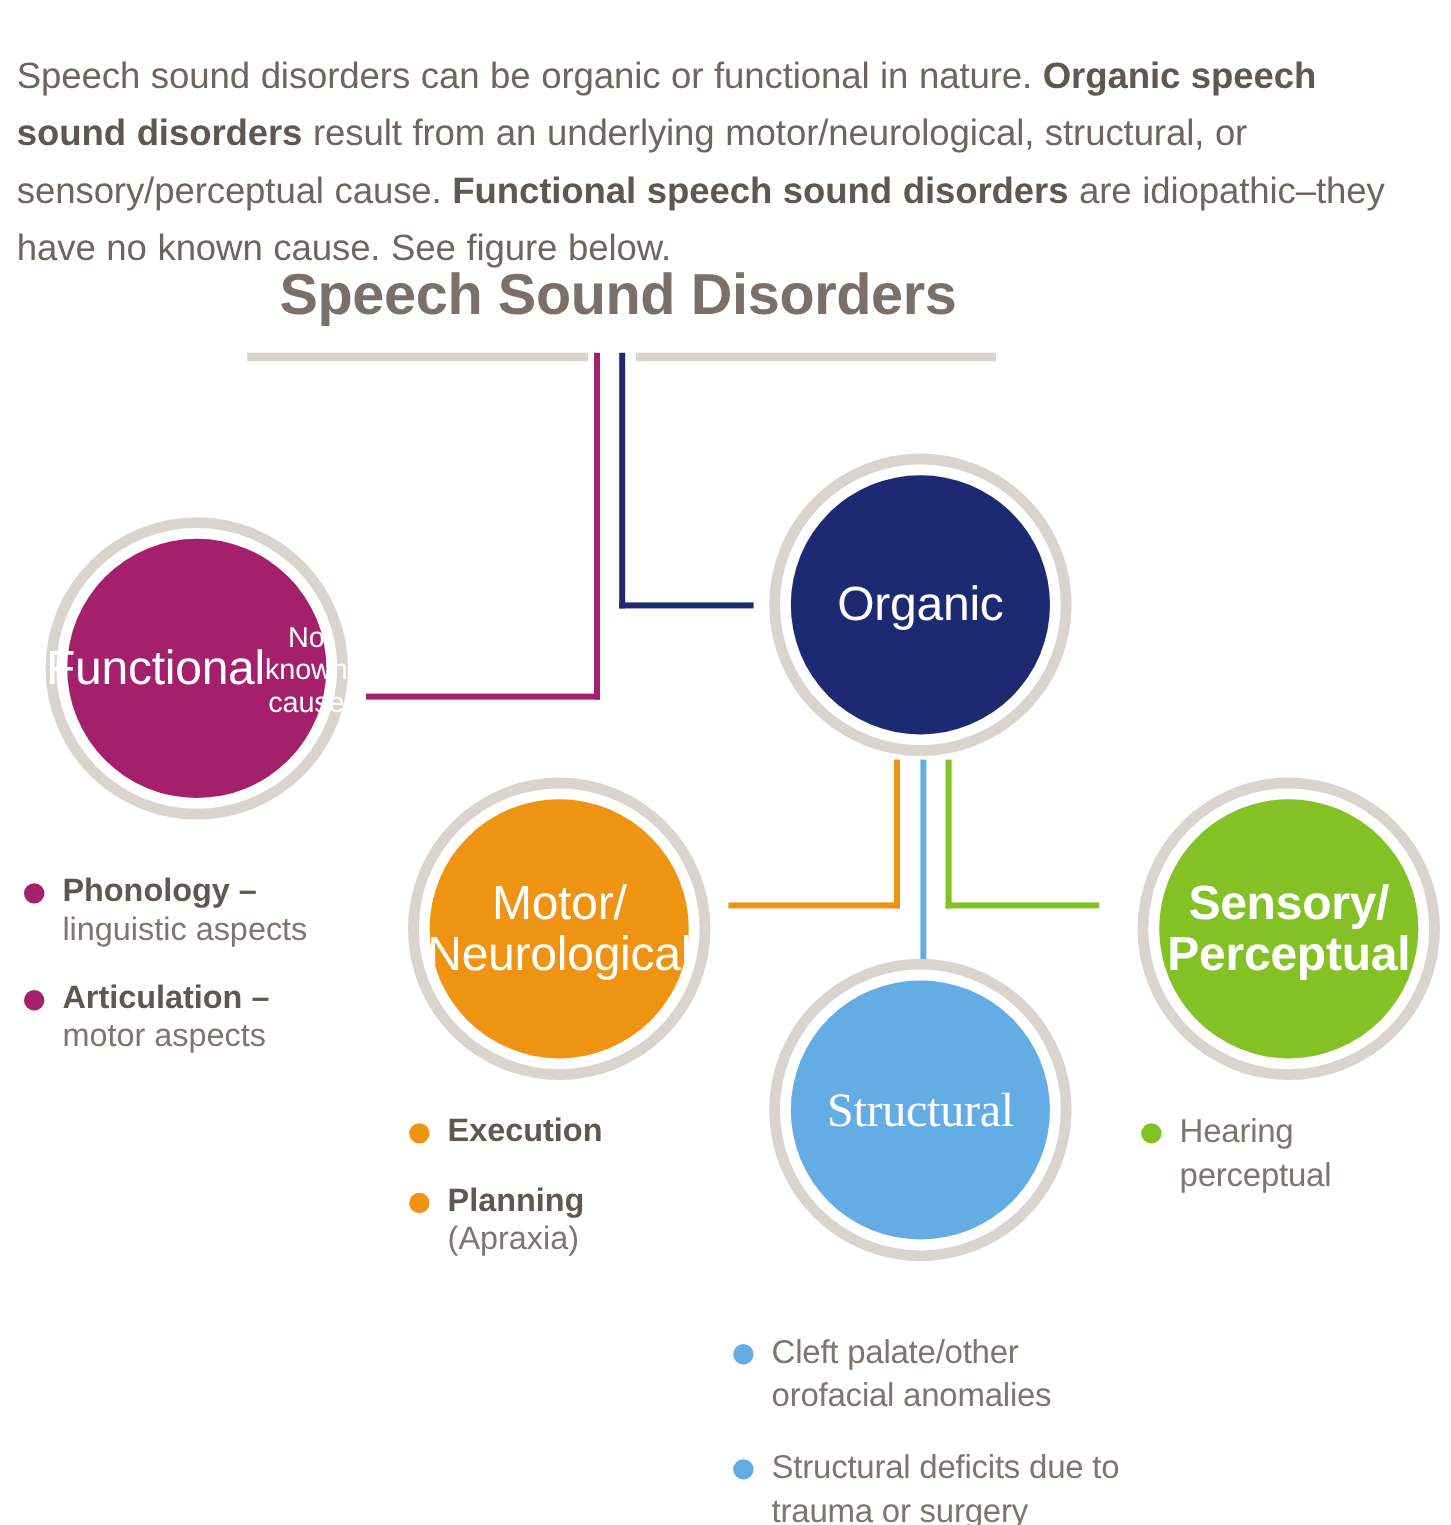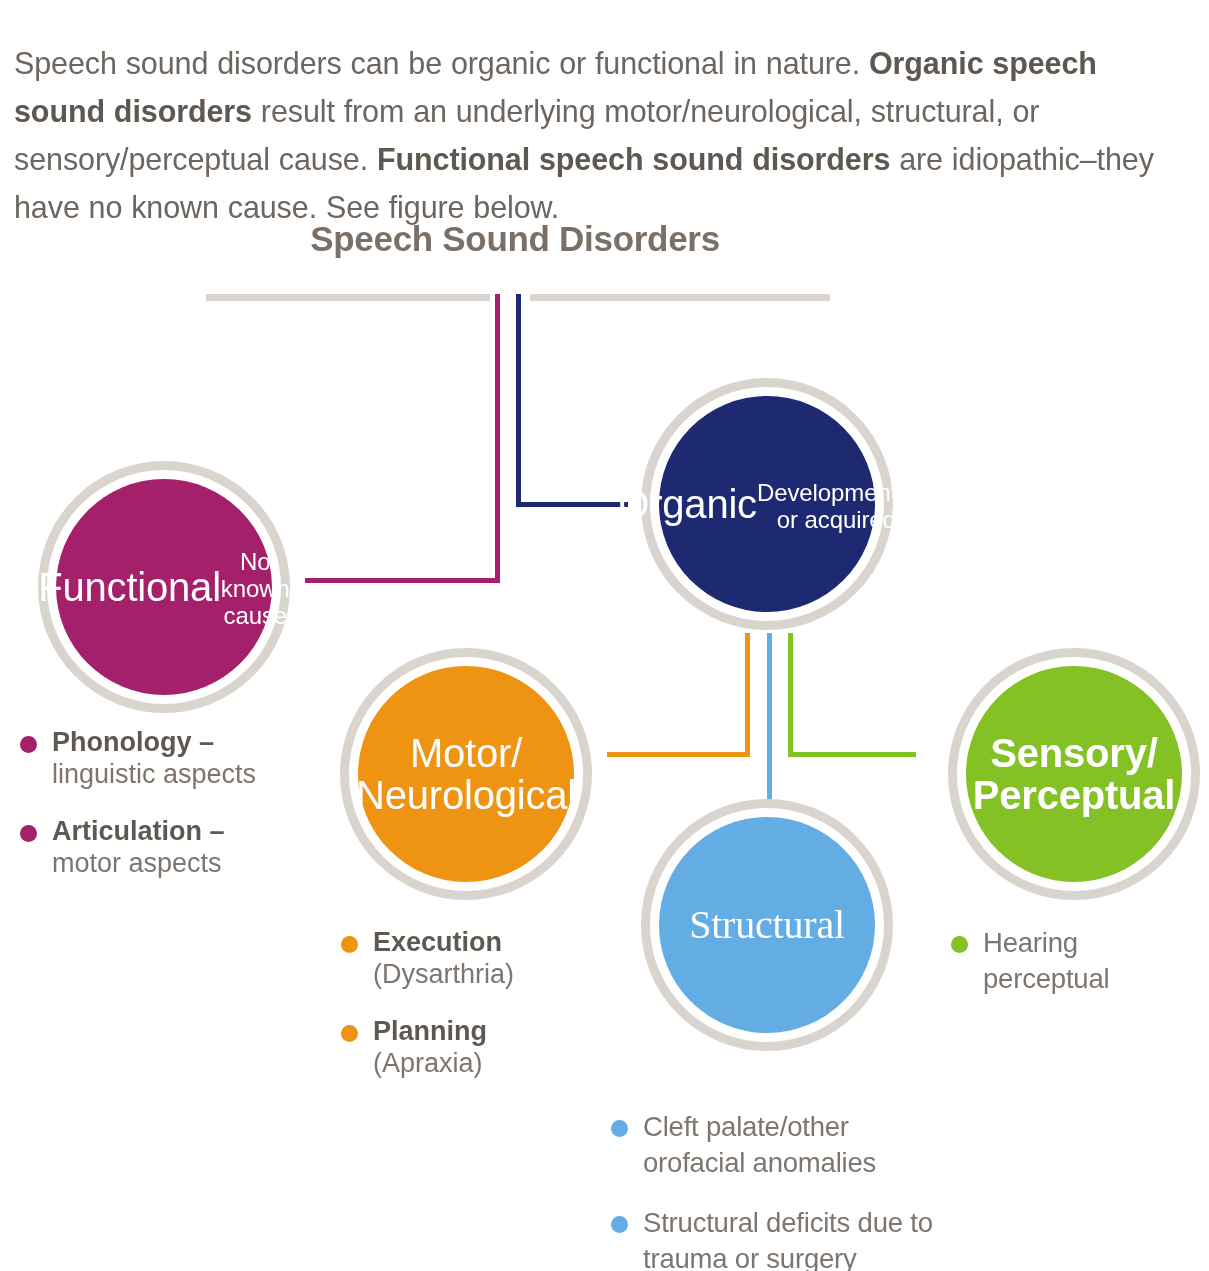--- a/index.html
+++ b/index.html
@@ -39,21 +39,21 @@
     height: 1066px;
   }
 
   
   #fig-title {
     position: absolute;
     left: 0;
     top: 14px;
     width: 1030px;
     text-align: center;
-    font-size: 35px;
+    font-size: 48px;
     font-weight: bold;
     color: #7a7068;
     letter-spacing: -0.3px;
   }
   .rule {
     position: absolute;
     height: 7px;
     background: #d9d4cd;
     top: 89px;
   }
@@ -161,30 +161,29 @@
       <div class="conn-h" style="left: 305px; top: 373px; background: rgb(165, 32, 107); width: 195px;"></div>
       <div class="conn-v" style="left: 516px; top: 89px; background: rgb(29, 42, 114); height: 213px;"></div>
       <div class="conn-h" style="left: 516px; top: 297px; background: rgb(29, 42, 114); width: 112px;"></div>
       <div class="conn-v" style="left: 745px; top: 428px; background: rgb(239, 147, 18); height: 124px;"></div>
       <div class="conn-h" style="left: 607px; top: 547px; background: rgb(239, 147, 18); width: 143px;"></div>
       <div class="conn-v" style="left: 767px; top: 428px; background: rgb(100, 173, 228); height: 167px;"></div>
       <div class="conn-v" style="left: 788px; top: 428px; background: rgb(132, 193, 37); height: 124px;"></div>
       <div class="conn-h" style="left: 788px; top: 547px; background: rgb(132, 193, 37); width: 128px;"></div>
     </div>
   <div id="node-layer">
-      <div class="node" style="left: 38px; top: 256px; width: 252px; height: 252px; border-color: rgb(217, 212, 205); justify-content: flex-end;">
+      <div class="node" style="left: 38px; top: 226px; width: 252px; height: 252px; border-color: rgb(217, 212, 205); justify-content: flex-end;">
         <div class="node-fill" style="background: rgb(165, 32, 107);">
           <div class="node-title">Functional</div>
           <div class="node-sub">No known cause</div>
         </div>
       </div>
       <div class="node" style="left: 641px; top: 173px; width: 252px; height: 252px; border-color: rgb(217, 212, 205);">
         <div class="node-fill" style="background: rgb(29, 42, 114);">
           <div class="node-title">Organic</div>
-          <div class="node-sub">Developmental or acquired</div>
         </div>
       </div>
       <div class="node" style="left: 340px; top: 443px; width: 252px; height: 252px; border-color: rgb(217, 212, 205);">
         <div class="node-fill" style="background: rgb(239, 147, 18);">
           <div class="node-title">Motor/ Neurological</div>
         </div>
       </div>
       <div class="node" style="left: 641px; top: 594px; width: 252px; height: 252px; border-color: rgb(217, 212, 205);">
         <div class="node-fill" style="background: rgb(100, 173, 228); font-family: Liberation Serif, serif;">
           <div class="node-title">Structural</div>
@@ -206,21 +205,20 @@
         <div class="bullet-item">
           <span class="bullet-dot" style="background: rgb(165, 32, 107);"></span>
           <div class="bullet-line"><span class="bullet-term">Articulation –</span></div>
           <div class="bullet-desc">motor aspects</div>
         </div>
       </div>
       <div class="bullets" style="left: 335px; top: 720px; width: 260px;">
         <div class="bullet-item">
           <span class="bullet-dot" style="background: rgb(239, 147, 18);"></span>
           <div class="bullet-line"><span class="bullet-term">Execution</span></div>
-          <div class="bullet-desc">(Dysarthria)</div>
         </div>
         <div class="bullet-item">
           <span class="bullet-dot" style="background: rgb(239, 147, 18);"></span>
           <div class="bullet-line"><span class="bullet-term">Planning</span></div>
           <div class="bullet-desc">(Apraxia)</div>
         </div>
       </div>
       <div class="bullets" style="left: 605px; top: 904px; width: 350px;">
         <div class="bullet-item">
           <span class="bullet-dot" style="background: rgb(100, 173, 228);"></span>

